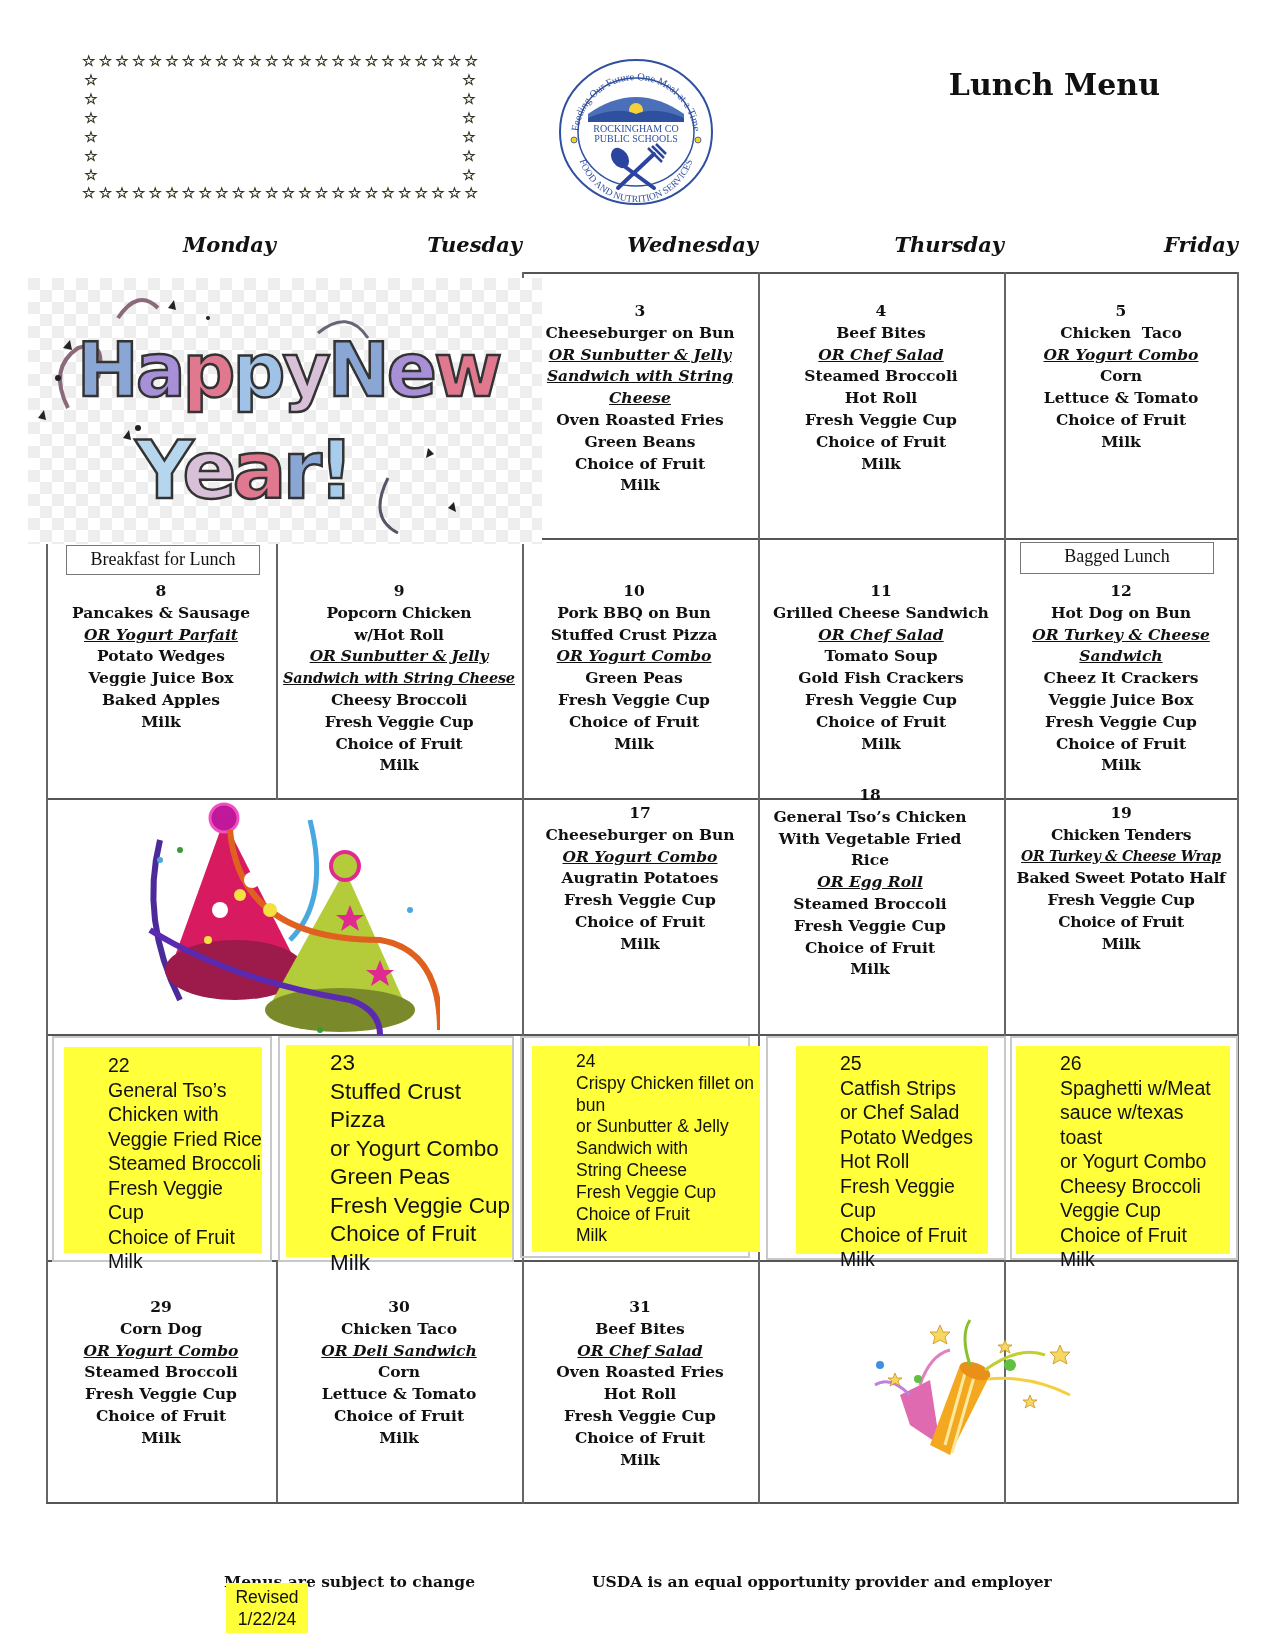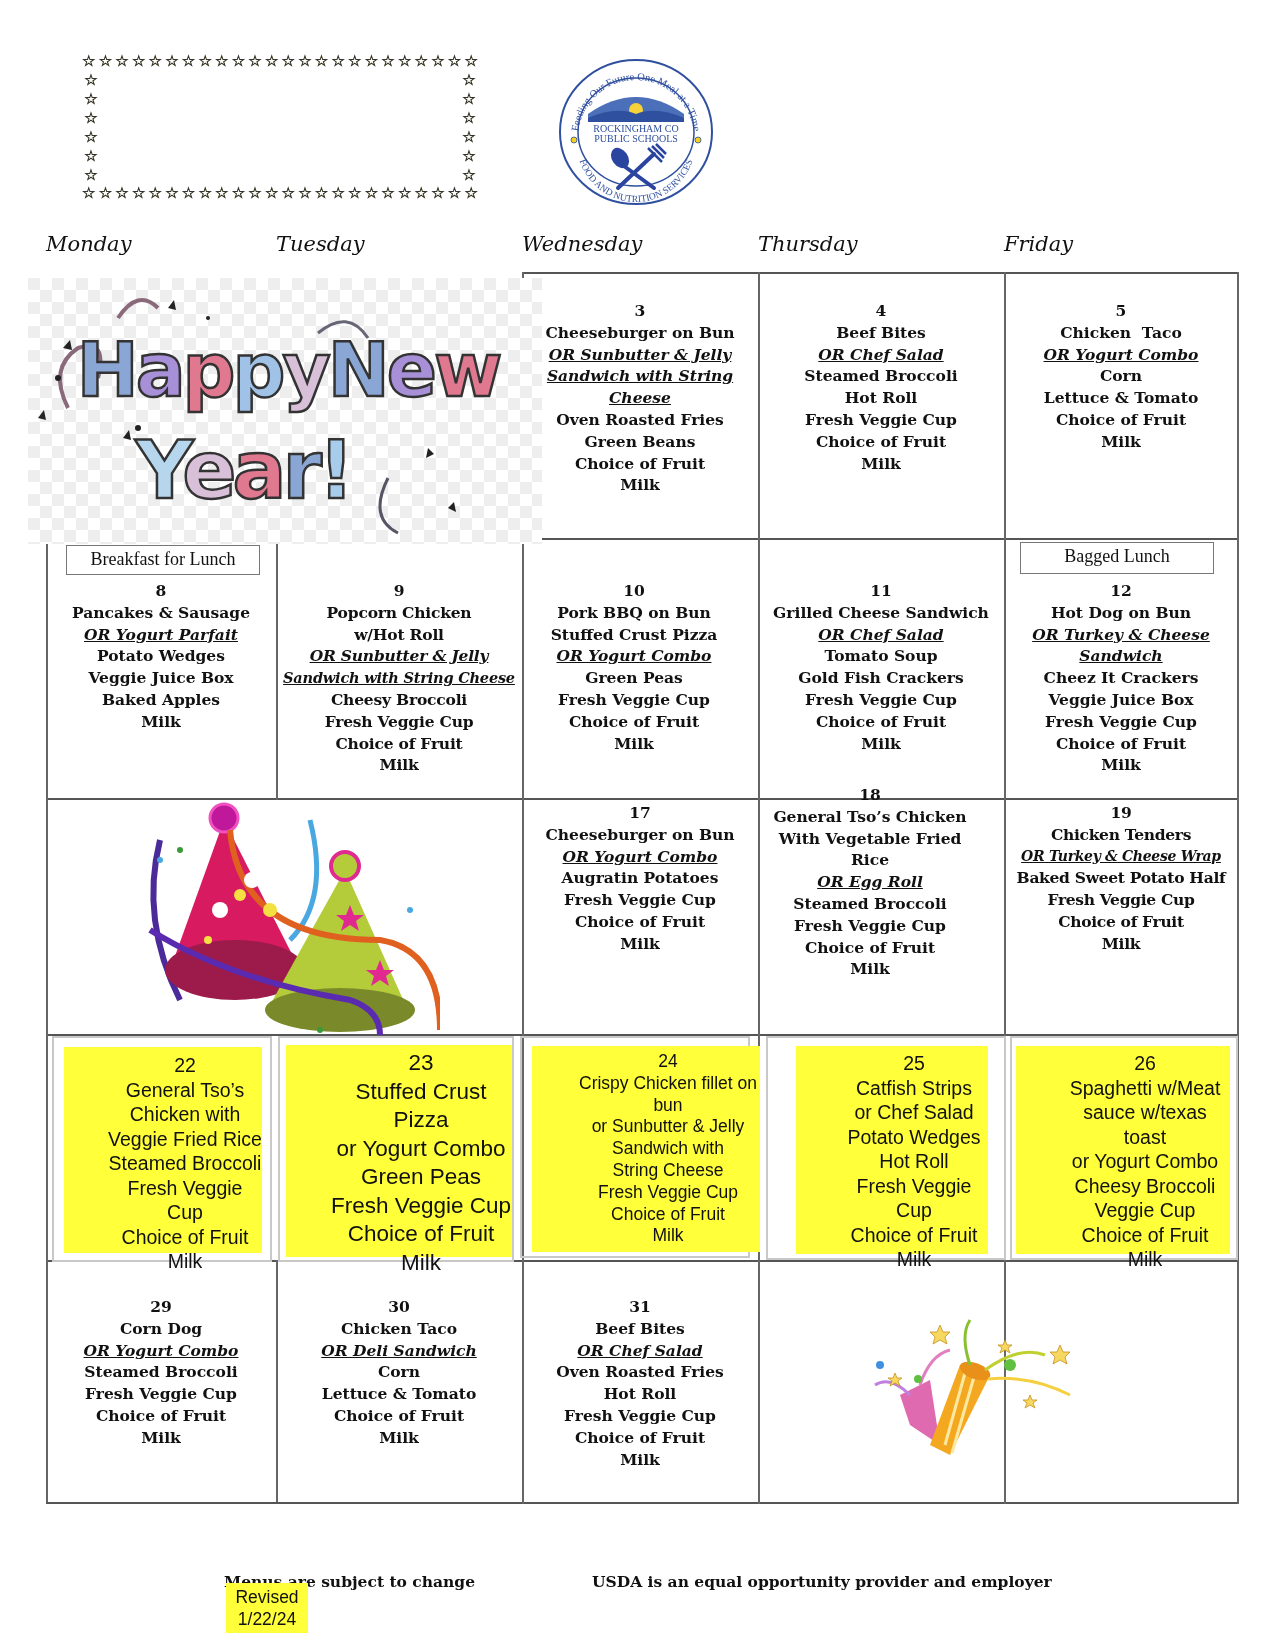--- a/index.html
+++ b/index.html
@@ -17,33 +17,33 @@
   
   .logo { position: absolute; left: 556px; top: 58px; width: 160px; height: 148px; }
 
   
   .title-block { position: absolute; right: 115px; top: 66px; text-align: right; font-family: "DejaVu Serif", serif; font-weight: bold; }
   .title-main { font-size: 38px; line-height: 44px; letter-spacing: 0.3px; }
   .title-sub { font-size: 30px; line-height: 38px; }
 
   
   .day-headers { position: absolute; top: 232px; left: 46px; width: 1192px; height: 34px; }
-  .day-header { position: absolute; top: 0; font-family: "DejaVu Serif", serif; font-style: italic; font-weight: normal; font-size: 21px; text-align: left; }
+  .day-header { position: absolute; top: 0; font-family: "DejaVu Serif", serif; font-style: italic; font-weight: bold; font-size: 21px; text-align: right; }
 
   
   .grid { position: absolute; left: 46px; top: 272px; width: 1192px; height: 1232px; }
   .hline { position: absolute; left: 0; height: 1.5px; background: #555; }
   .vline { position: absolute; width: 1.5px; background: #666; }
 
   .cell { position: absolute; text-align: center; font-family: "DejaVu Serif", serif; font-weight: bold; font-size: 15.5px; line-height: 21.8px; }
   .cell .alt { font-style: italic; text-decoration: underline; }
   .cell .num { display: block; }
 
   .yellow-outer { position: absolute; border: 2px solid #c8c8c8; }
-  .yellow { position: absolute; background: #ffff3a; font-family: "Liberation Sans", sans-serif; text-align: center; color: #111; padding-left: 44px; }
+  .yellow { position: absolute; background: #ffff3a; font-family: "Liberation Sans", sans-serif; text-align: left; color: #111; padding-left: 44px; }
 
   .note-box { position: absolute; border: 1.5px solid #777; font-family: "Liberation Serif", serif; font-size: 18px; text-align: center; line-height: 26px; background: #fff; }
 
   .footer-text { position: absolute; top: 1528px; font-family: "DejaVu Serif", serif; font-weight: bold; font-size: 15.5px; margin-top: 44px; }
   .revised { position: absolute; left: 226px; top: 1583px; width: 82px; height: 50px; background: #ffff3a; font-family: "Liberation Sans", sans-serif; font-size: 17.5px; text-align: center; line-height: 22px; padding-top: 3px; }
 
   .img-happy { position: absolute; left: 28px; top: 278px; width: 514px; height: 266px; }
   .img-hats { position: absolute; left: 120px; top: 800px; width: 320px; height: 235px; }
   .img-poppers { position: absolute; left: 870px; top: 1315px; width: 220px; height: 140px; }
 </style>
@@ -139,20 +139,21 @@
     <text x="80" y="74" font-family="Liberation Serif, serif" font-size="10" fill="#2f4f9f" text-anchor="middle">ROCKINGHAM CO</text>
     <text x="80" y="84" font-family="Liberation Serif, serif" font-size="10" fill="#2f4f9f" text-anchor="middle">PUBLIC SCHOOLS</text>
     <ellipse cx="64" cy="100" rx="8" ry="11" fill="#2a44a0" transform="rotate(-35 64 100)"></ellipse>
     <line x1="68" y1="108" x2="98" y2="130" stroke="#2a44a0" stroke-width="4" stroke-linecap="round"></line>
     <line x1="98" y1="96" x2="62" y2="130" stroke="#2a44a0" stroke-width="4" stroke-linecap="round"></line>
     <path d="M 92 90 L 106 104 M 96 88 L 108 100 M 100 86 L 110 96" stroke="#2a44a0" stroke-width="2.5"></path>
   </svg>
 </div>
 
 <div class="title-block">
+  <div class="title-sub">Lunch  Menu</div>
 </div>
 
 <div class="day-headers">
   <div class="day-header" style="left:0;width:230px">Monday</div>
   <div class="day-header" style="left:230px;width:246px">Tuesday</div>
   <div class="day-header" style="left:476px;width:236px">Wednesday</div>
   <div class="day-header" style="left:712px;width:246px">Thursday</div>
   <div class="day-header" style="left:958px;width:234px">Friday</div>
 </div>
 

